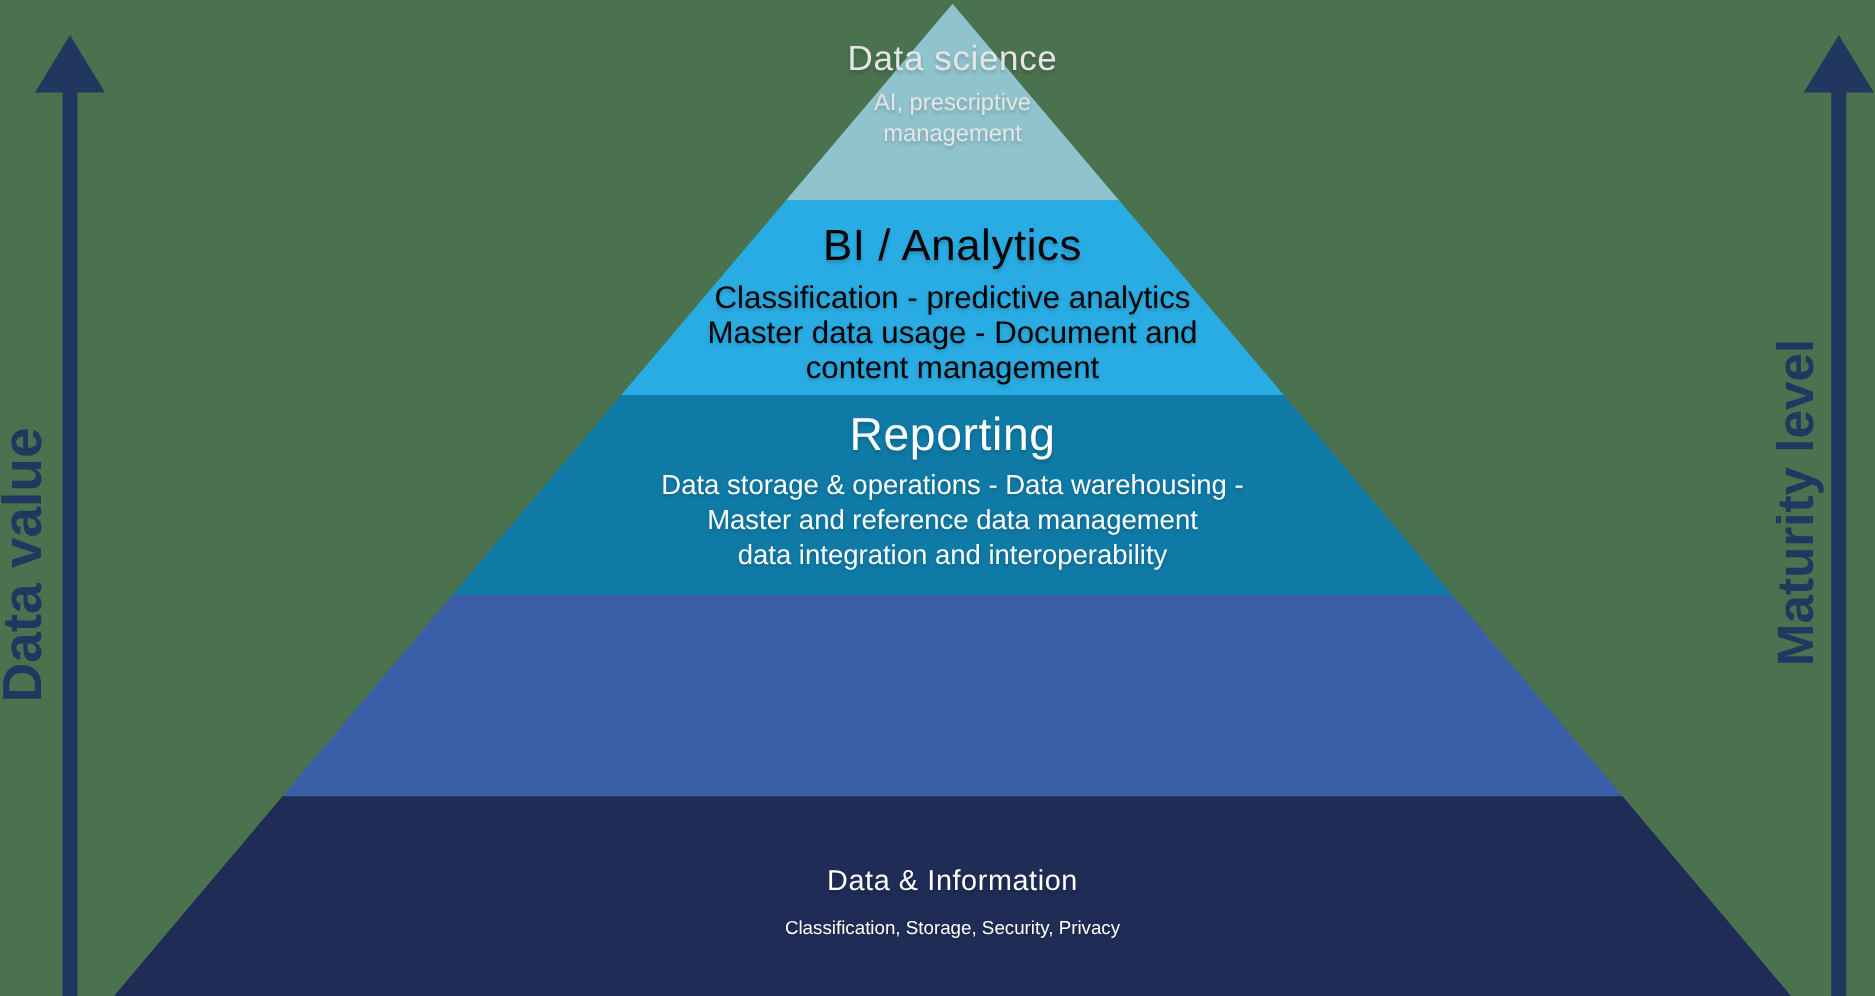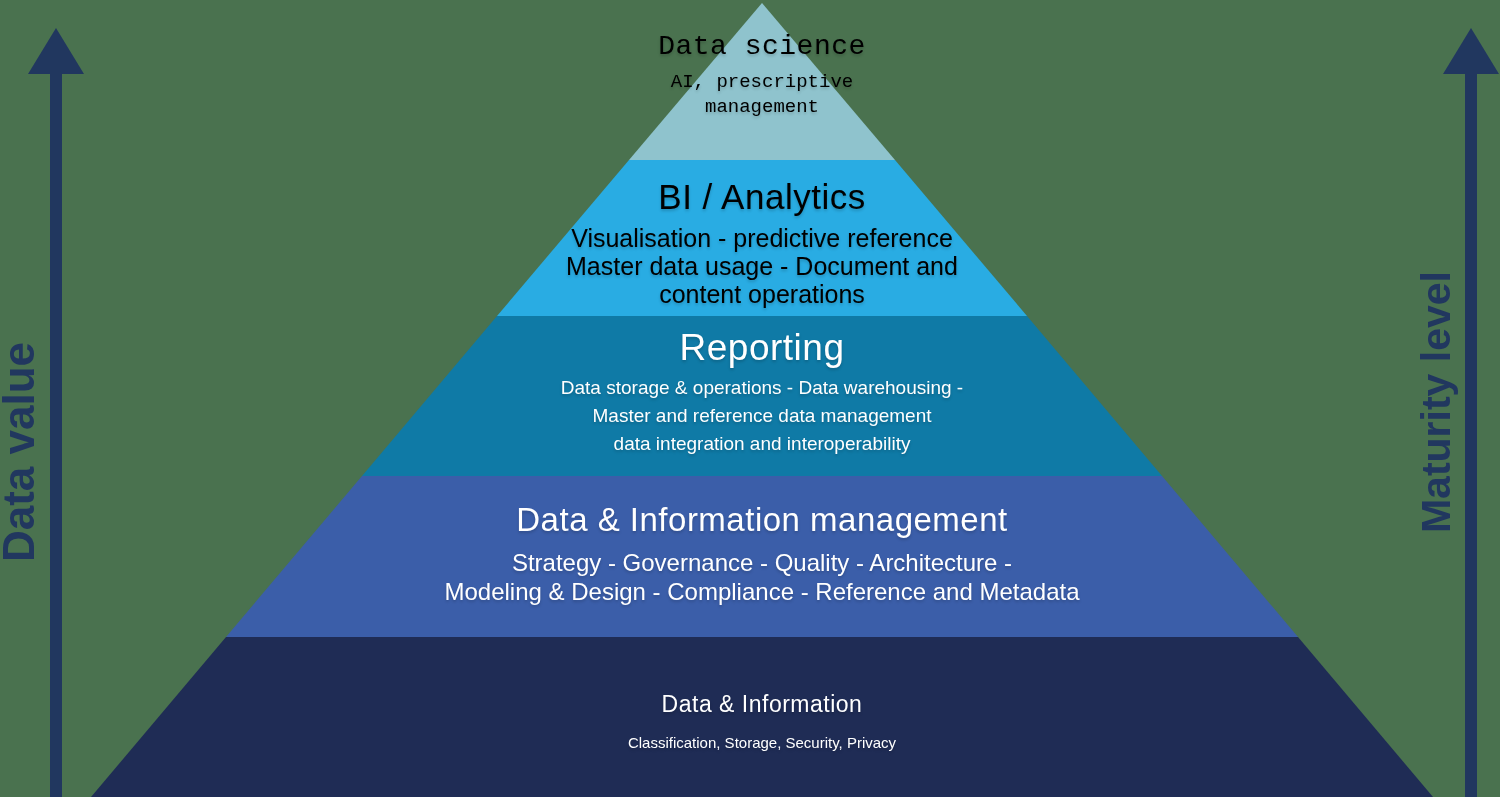--- a/index.html
+++ b/index.html
@@ -33,21 +33,21 @@
   }
   .layer-sublines { font-weight: 400; }
   .lt1 { top: 30px; }
   .lt1 .layer-heading { font-size: 28px; line-height: 34px; width: 210px; margin: 0 auto; }
   .lt1 .layer-sublines { margin-top: 6px; font-size: 19px; line-height: 25px; }
   .lt2 { top: 176px; }
   .lt2 .layer-heading { font-size: 35px; line-height: 42px; }
   .lt2 .layer-sublines { margin-top: 6px; font-size: 25px; line-height: 28px; }
   .lt3 { top: 326px; }
   .lt3 .layer-heading { font-size: 37px; line-height: 44px; }
-  .lt3 .layer-sublines { margin-top: 4px; font-size: 19px; line-height: 28px; }
+  .lt3 .layer-sublines { margin-top: 4px; font-size: 22px; line-height: 28px; }
   .lt4 { top: 500px; }
   .lt4 .layer-heading { font-size: 33px; line-height: 40px; }
   .lt4 .layer-sublines { margin-top: 8px; font-size: 24px; line-height: 29px; }
   .lt5 { top: 684px; }
   .lt5 .layer-heading { font-size: 23px; line-height: 40px; }
   .lt5 .layer-sublines { margin-top: 4px; font-size: 15px; line-height: 29px; }
   
   .axis-label {
     position: absolute;
     width: 300px;
@@ -80,53 +80,46 @@
     <g>
       <polygon points="1471,28 1499,74 1443,74" fill="#21375F"></polygon>
       <rect x="1465" y="72" width="12" height="725" fill="#21375F"></rect>
     </g>
   </svg>
 
   <div class="axis-label axis-label-left" style="color: rgb(33, 55, 95);">Data value</div>
 
   <div class="axis-label axis-label-right" style="color: rgb(33, 55, 95);">Maturity level</div>
 
-  <div class="layer-text lt1" style="color: #000000; font-family: Liberation Mono, monospace;">
+  <div class="layer-text lt1" style="color: #e5e5e5;">
     <div class="layer-heading">Data science</div>
     <div class="layer-sublines">
       <div>AI, prescriptive</div>
       <div>management</div>
     </div>
   </div>
 
   <div class="layer-text lt2" style="color: #000000;">
     <div class="layer-heading">BI / Analytics</div>
     <div class="layer-sublines">
-      <div>Visualisation - predictive reference</div>
+      <div>Classification - predictive analytics</div>
       <div>Master data usage - Document and</div>
-      <div>content operations</div>
+      <div>content management</div>
     </div>
   </div>
 
   <div class="layer-text lt3" style="color: rgb(255, 255, 255);">
     <div class="layer-heading">Reporting</div>
     <div class="layer-sublines">
       <div>Data storage &amp; operations - Data warehousing -</div>
       <div>Master and reference data management</div>
       <div>data integration and interoperability</div>
     </div>
   </div>
 
-  <div class="layer-text lt4" style="color: rgb(255, 255, 255);">
-    <div class="layer-heading">Data &amp; Information management</div>
-    <div class="layer-sublines">
-      <div>Strategy - Governance - Quality - Architecture -</div>
-      <div>Modeling &amp; Design - Compliance - Reference and Metadata</div>
-    </div>
-  </div>
 
   <div class="layer-text lt5" style="color: rgb(255, 255, 255);">
     <div class="layer-heading">Data &amp; Information</div>
     <div class="layer-sublines">
       <div>Classification, Storage, Security, Privacy</div>
     </div>
   </div>
 
 </div>
 

